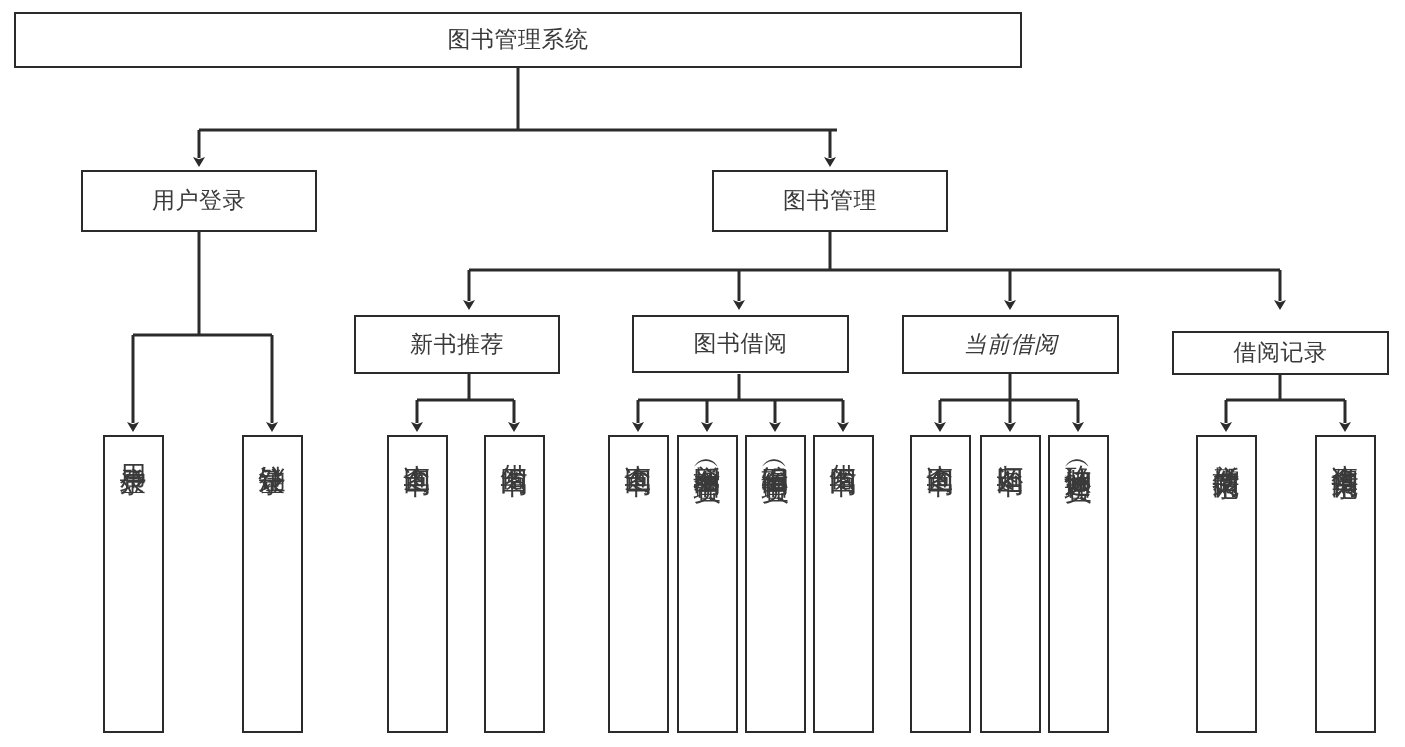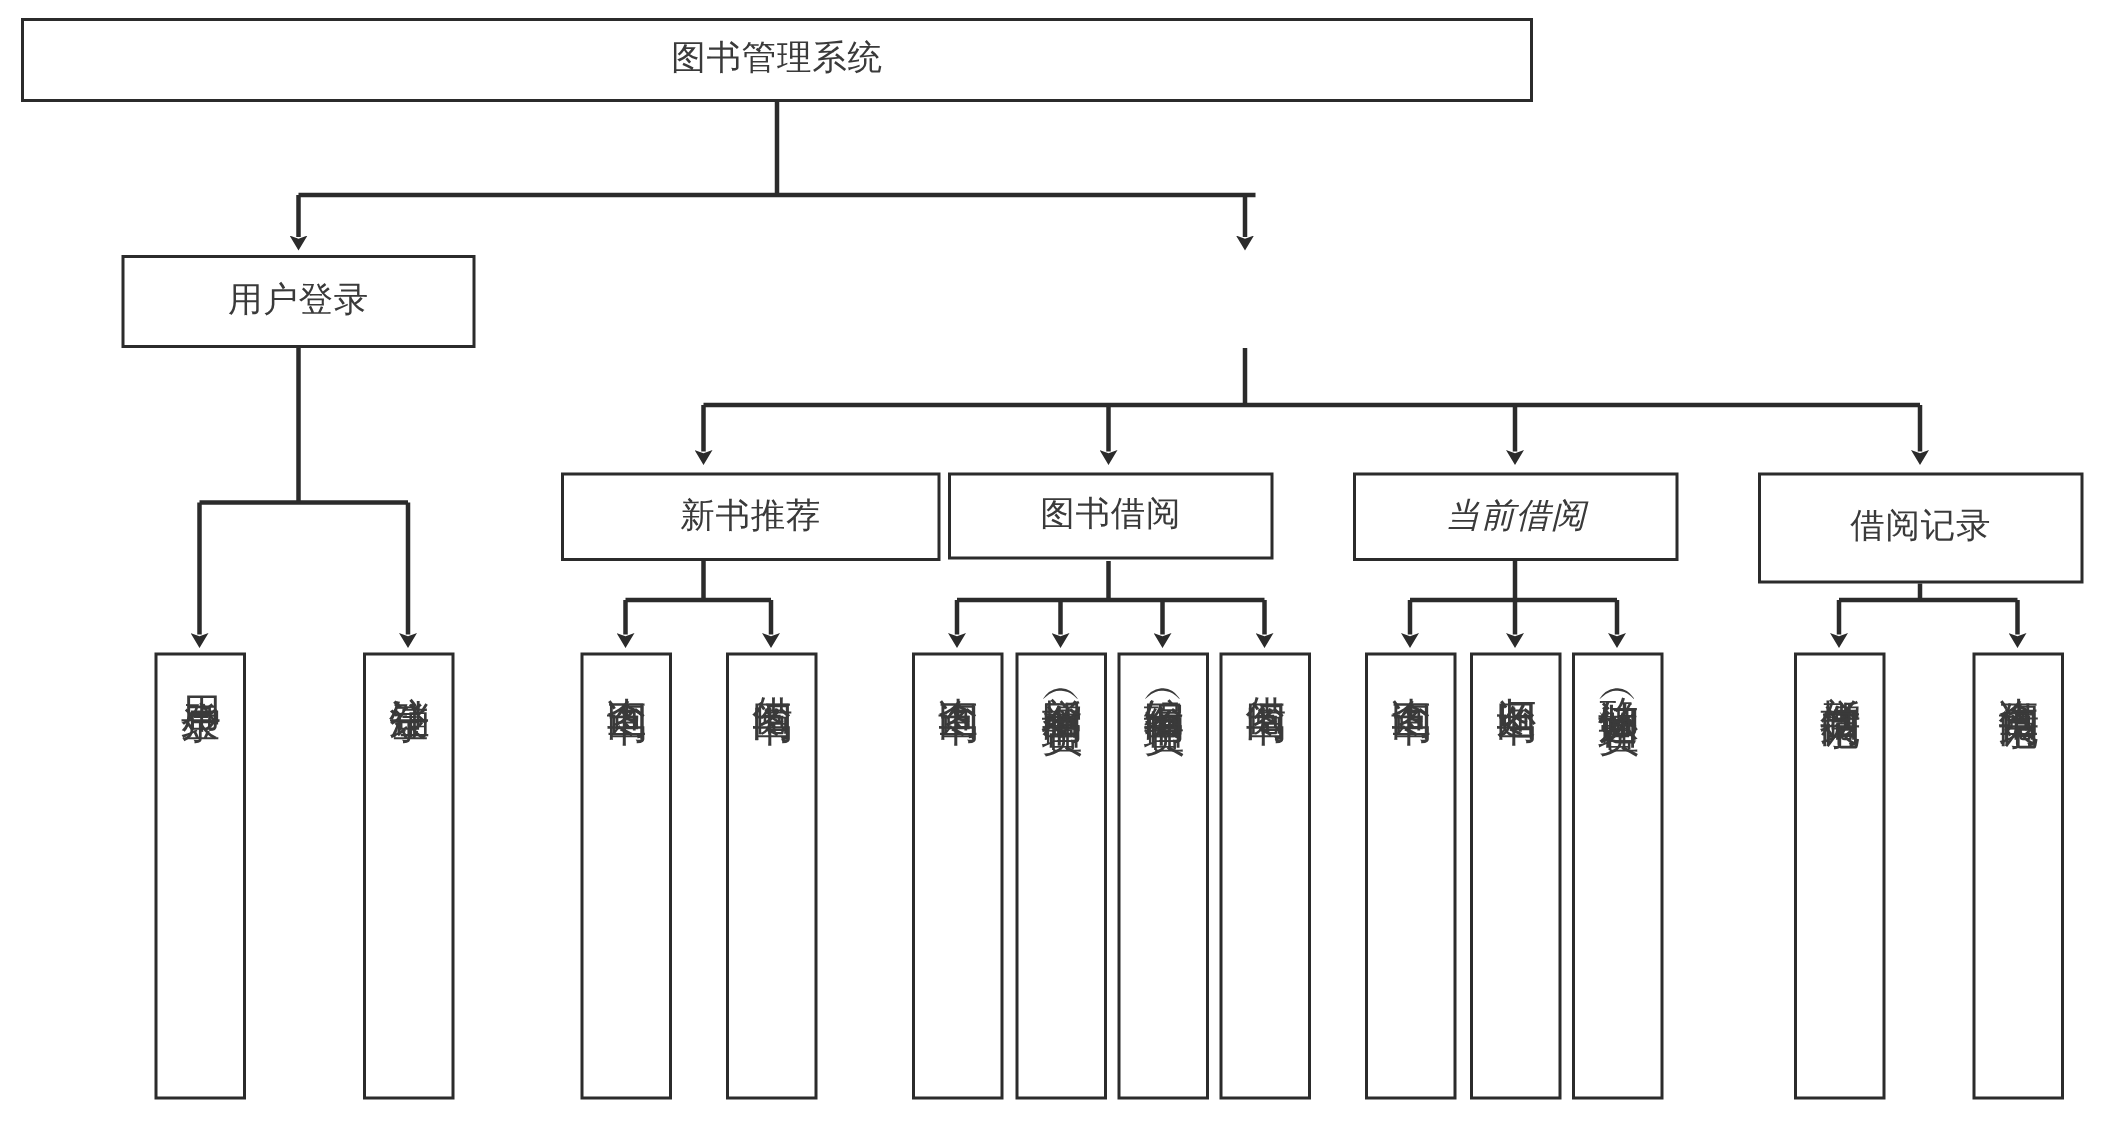--- a/index.html
+++ b/index.html
@@ -131,31 +131,34 @@
     </g>
   </svg>
 
   <div class="node root horiz" style="left:14px; top:12px; width:1008px; height:56px;">
     <span class="node-label">图书管理系统</span>
   </div>
 
   <div class="node horiz" style="left:81px; top:170px; width:236px; height:62px;">
     <span class="node-label">用户登录</span>
   </div>
-
-  <div class="node horiz" style="left:374px; top:315px; width:253px; height:59px;">
+  <div class="node horiz" style="left:712px; top:170px; width:236px; height:62px;">
+    <span class="node-label">图书管理</span>
+  </div>
+
+  <div class="node horiz" style="left:354px; top:315px; width:206px; height:59px;">
     <span class="node-label">新书推荐</span>
   </div>
   <div class="node horiz" style="left:632px; top:315px; width:217px; height:58px;">
     <span class="node-label">图书借阅</span>
   </div>
   <div class="node horiz" style="left:902px; top:315px; width:217px; height:59px;font-style:italic;">
     <span class="node-label">当前借阅</span>
   </div>
-  <div class="node horiz" style="left:1172px; top:315px; width:217px; height:74px;">
+  <div class="node horiz" style="left:1172px; top:331px; width:217px; height:44px;">
     <span class="node-label">借阅记录</span>
   </div>
 
   <div class="node leaf" style="left:103px; top:435px; width:61px; height:298px;">
     <span class="node-label">用户登录</span>
   </div>
   <div class="node leaf" style="left:242px; top:435px; width:61px; height:298px;">
     <span class="node-label">注销登录</span>
   </div>
 

